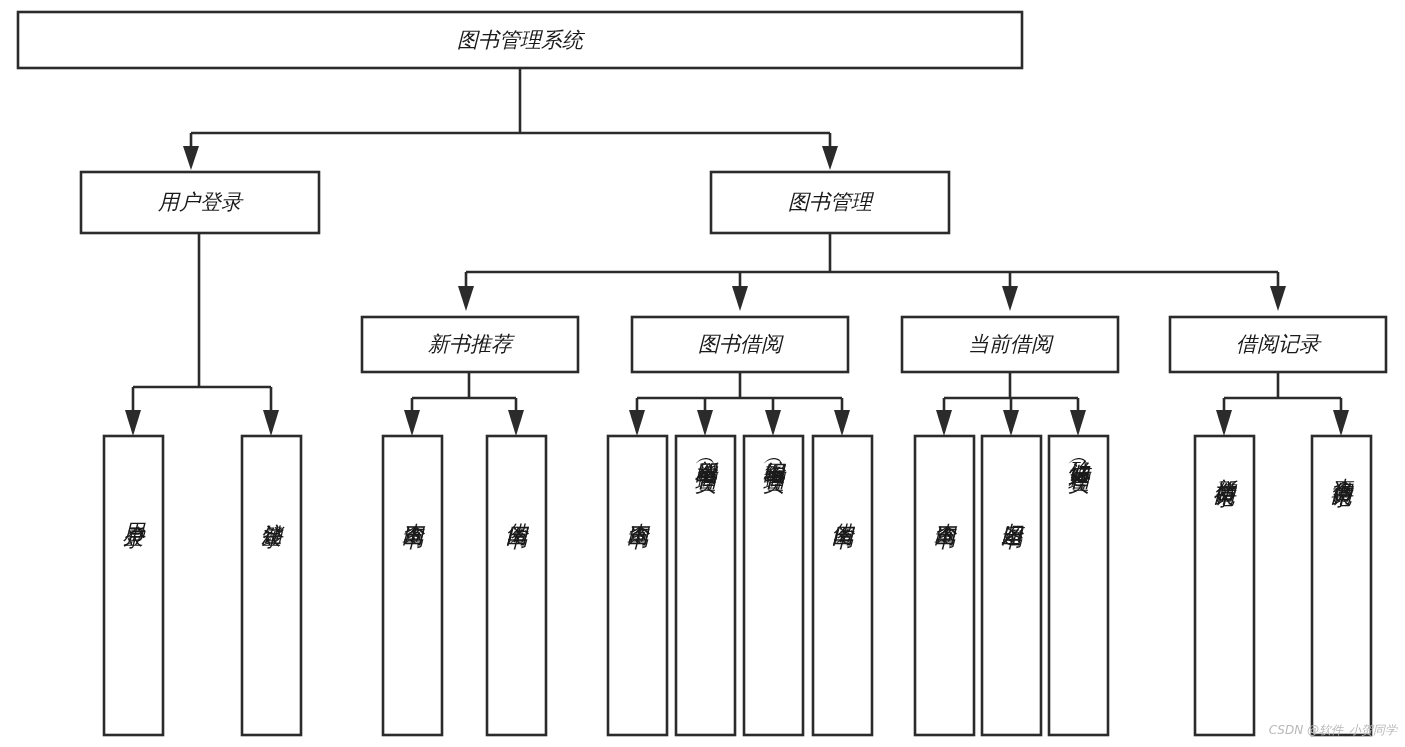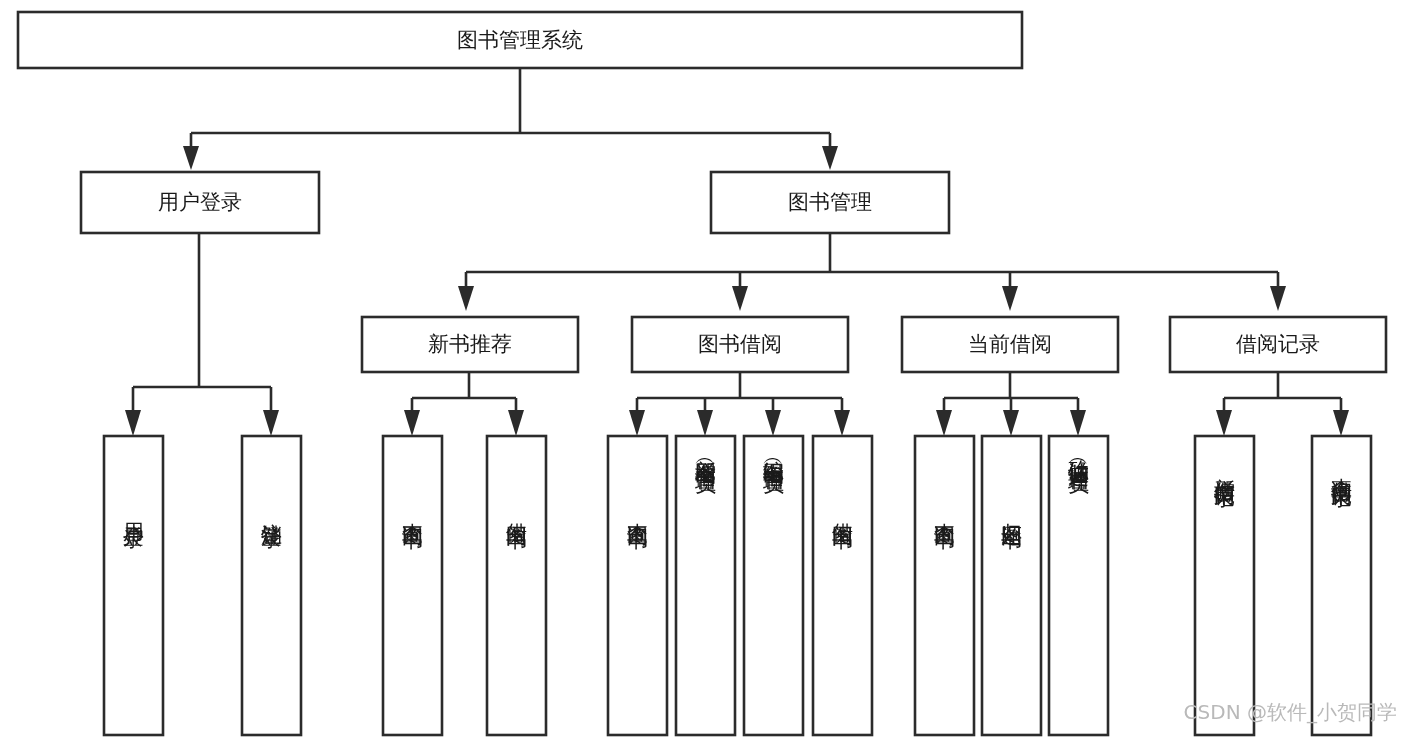--- a/index.html
+++ b/index.html
@@ -13,20 +13,21 @@
     font-family: "DejaVu Sans", "Liberation Sans", sans-serif;
     overflow: hidden;
     position: relative;
   }
   #diagram-root {
     position: absolute;
     left: 0;
     top: 0;
     width: 1405px;
     height: 747px;
+    font-style: italic;
   }
   svg.flow {
     display: block;
     width: 1405px;
     height: 747px;
   }
   .node-box {
     fill: #ffffff;
     stroke: #2b2b2b;
     stroke-width: 2.6;
@@ -59,22 +60,22 @@
     writing-mode: vertical-rl;
     text-orientation: upright;
     font-size: 21px;
     color: #1a1a1a;
     letter-spacing: 2px;
     font-family: "DejaVu Sans", "Liberation Sans", sans-serif;
   }
   .watermark {
     position: absolute;
     right: 8px;
-    bottom: 21px;
-    font-size: 20px;
+    bottom: 8px;
+    font-size: 12px;
     color: #b9b9b9;
     font-family: "DejaVu Sans", "Liberation Sans", sans-serif;
     white-space: nowrap;
   }
 </style>
 </head>
 <body>
 
 <div id="diagram-root">
 

